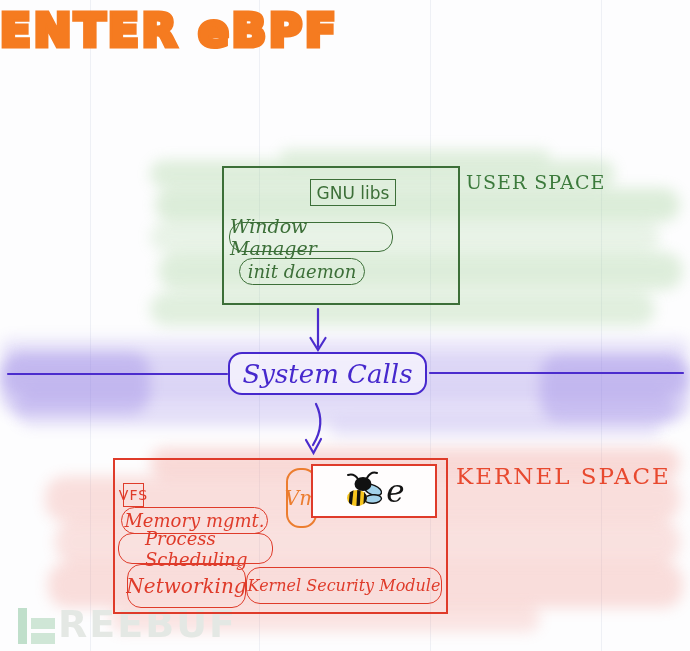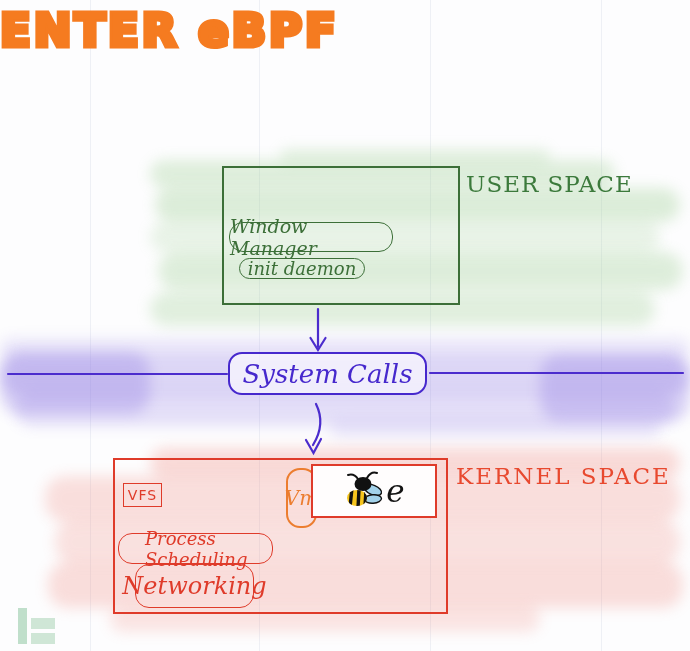--- a/index.html
+++ b/index.html
@@ -45,35 +45,35 @@
   .hbox{position:absolute;display:flex;align-items:center;justify-content:center;box-sizing:border-box;}
   .hand{font-family:"DejaVu Serif",serif;font-style:italic;border-radius:14px;}
   .print{font-family:"DejaVu Sans",sans-serif;}
 
   
   .user-outer{left:222px;top:166px;width:238px;height:139px;border:2px solid #3c6f38;z-index:2;}
   .user-outer .hbox{border:1.5px solid #3c6f38;color:#3c6f38;}
   .box-app{left:22px;top:6px;width:56px;height:41px;font-size:19px;}
   .box-gnu{left:86px;top:11px;width:86px;height:27px;font-size:17px;}
   .box-wm{left:5px;top:54px;width:164px;height:30px;font-size:19px;}
-  .box-init{left:15px;top:90px;width:126px;height:21px;font-size:18px;}
-  .user-label{position:absolute;left:466px;top:171px;font-size:23px;color:#3c7a3c;
+  .box-init{left:15px;top:90px;width:126px;height:27px;font-size:18px;}
+  .user-label{position:absolute;left:466px;top:171px;font-size:19px;color:#3c7a3c;
     letter-spacing:1px;z-index:2;font-family:"DejaVu Serif",serif;}
 
   
   .syscall-box{left:228px;top:352px;width:199px;height:43px;border:2.5px solid #4628cd;
     background:rgba(252,251,255,.65);z-index:2;color:#4628cd;font-size:26px;text-align:right;}
 
   
   .kernel-outer{left:113px;top:458px;width:335px;height:156px;border:2px solid #df3b2a;z-index:2;}
   .kernel-outer .rbox{border:1.5px solid #df3b2a;color:#df3b2a;}
-  .box-vfs{left:8px;top:23px;width:39px;height:24px;font-size:14px;letter-spacing:1px;}
+  .box-vfs{left:8px;top:23px;width:21px;height:24px;font-size:14px;letter-spacing:1px;}
   .box-mem{left:6px;top:47px;width:147px;height:27px;font-size:18px;}
   .box-proc{left:3px;top:73px;width:155px;height:31px;font-size:18px;padding-left:26px;}
-  .box-net{left:20px;top:104px;width:119px;height:44px;font-size:24px;}
+  .box-net{left:12px;top:104px;width:119px;height:44px;font-size:20px;}
   .box-ksm{left:131px;top:107px;width:196px;height:37px;font-size:16px;}
   .box-vm{left:171px;top:8px;width:31px;height:60px;border:2px solid #ec7d2f;color:#ec7d2f;font-size:20px;}
   .box-ebpf{left:196px;top:4px;width:126px;height:54px;border:2px solid #df3b2a;
     background:#fffdfd;gap:3px;}
   .ebpf-e{font-family:"DejaVu Serif",serif;font-style:italic;font-size:31px;color:#141414;}
   .ebpf-bpf{font-family:"DejaVu Sans",sans-serif;font-weight:800;font-size:28px;color:#111;letter-spacing:0.5px;}
   .kernel-label{position:absolute;left:456px;top:463px;font-size:23px;color:#e8492f;
     letter-spacing:2px;z-index:2;font-family:"DejaVu Serif",serif;}
 
   
@@ -110,24 +110,26 @@
   <div class="wash wp p6"></div>
   <div class="wash wr r1"></div>
   <div class="wash wr r2"></div>
   <div class="wash wr r3"></div>
   <div class="wash wr r4"></div>
   <div class="wash wr r5"></div>
 
   <div class="wm-bar"></div>
   <div class="wm-b1"></div>
   <div class="wm-b2"></div>
+  <div class="wm-text">REEBUF</div>
 
   <div class="title">ENTER eBPF</div>
 
   <div class="hbox user-outer">
+    <div class="hbox print box-gnu">GNU libs</div>
     <div class="hbox hand box-wm">Window Manager</div>
     <div class="hbox hand box-init">init daemon</div>
   </div>
   <div class="user-label">USER SPACE</div>
 
   <svg class="arrows" width="690" height="651" viewBox="0 0 690 651">
     <g stroke="#4b2ccd" stroke-width="2.2" fill="none" stroke-linecap="round">
 
       <path d="M318 309 L318 347"></path>
       <path d="M310.5 338 L318 350 L325.5 338"></path>
@@ -137,22 +139,24 @@
 
       <path d="M316 404 C323 418 321 432 313 445"></path>
       <path d="M306 440 L313.5 453 L321 439"></path>
     </g>
   </svg>
 
   <div class="hbox hand syscall-box">System Calls</div>
 
   <div class="hbox kernel-outer">
     <div class="hbox rbox print box-vfs">VFS</div>
+    <div class="hbox rbox hand box-mem">Memory mgmt.</div>
     <div class="hbox rbox hand box-proc">Process Scheduling</div>
     <div class="hbox rbox hand box-net">Networking</div>
+    <div class="hbox rbox hand box-ksm">Kernel Security Module</div>
     <div class="hbox hand box-vm">Vm</div>
     <div class="hbox box-ebpf">
       <svg width="40" height="40" viewBox="0 0 40 40">
         <defs>
             <clipPath id="bd">
               <ellipse cx="14" cy="27" rx="10" ry="8"></ellipse>
             </clipPath>
           </defs>
         <path d="M15 8 Q11 2 5 4" stroke="#111" stroke-width="2" fill="none" stroke-linecap="round"></path>
         <path d="M24 7 Q28 0 34 2" stroke="#111" stroke-width="2" fill="none" stroke-linecap="round"></path>

